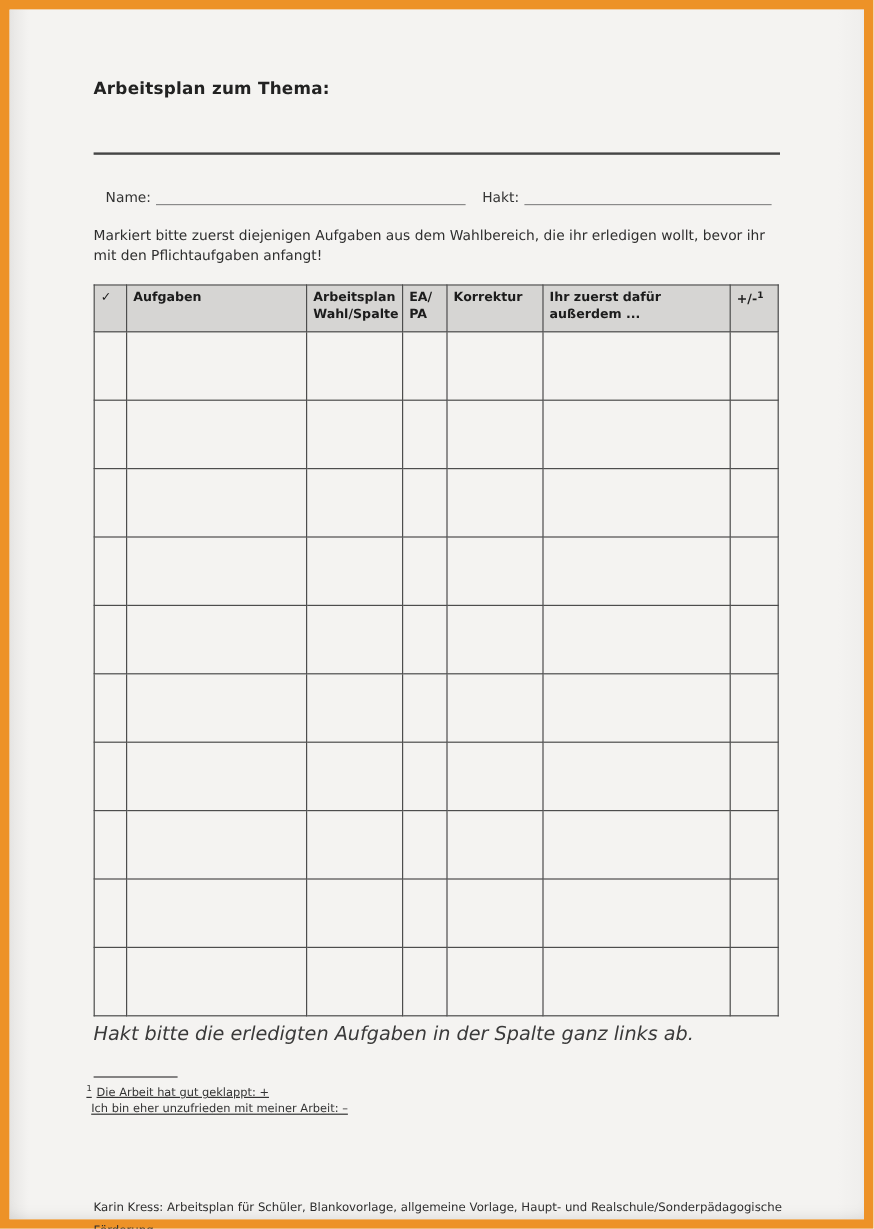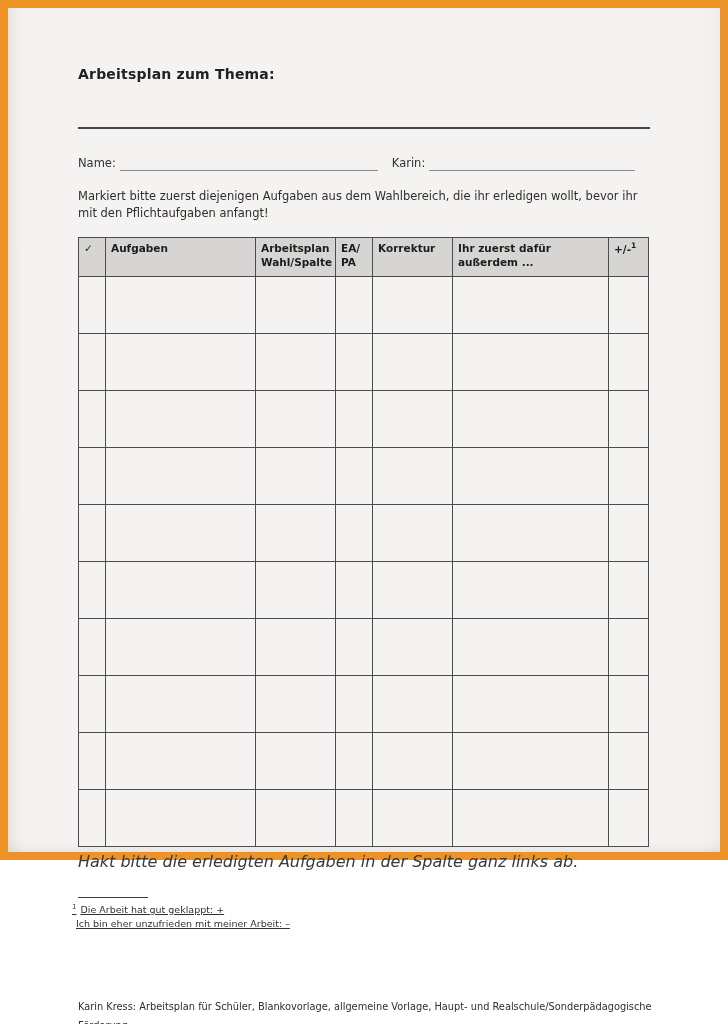--- a/index.html
+++ b/index.html
@@ -3,42 +3,42 @@
 <meta charset="utf-8">
 <style>
   html,body{margin:0;padding:0;}
   body{
     width:728px;height:1024px;overflow:hidden;
     font-family:"DejaVu Sans","Liberation Sans",sans-serif;
     background:#fff;
   }
   .frame{
     box-sizing:border-box;
-    width:728px;height:860px;
+    width:728px;height:1024px;
     border:8px solid #ED9227;
     background:#F4F3F1;
     position:relative;
   }
   .page{
     position:absolute;inset:0;
     background:linear-gradient(90deg,#e7e6e4 0px,#f4f3f1 16px,#f4f3f1 690px,#efeeec 712px);
     box-shadow:inset 0 -8px 14px -10px rgba(0,0,0,.15);
   }
   .abs{position:absolute;}
   .title{
     left:70px;top:58px;
     font-size:14px;font-weight:bold;color:#222;
     letter-spacing:.2px;
   }
   .title-rule{
     left:70px;top:119px;width:572px;height:2px;background:#454545;
   }
   .name-row{
-    left:70px;top:148px;width:572px;
-    display:flex;align-items:flex-start;
+    left:80px;top:148px;width:572px;
+    display:flex;align-items:center;
     font-size:11.5px;color:#333;
   }
   .fill-line{border-bottom:1px solid #8a8a8a;height:14px;margin-left:4px;}
   .line-name{width:258px;}
   .line-date{width:206px;}
   .gap{width:14px;}
   .instruction{
     left:70px;top:180px;width:578px;
     font-size:11.5px;line-height:1.45;color:#2e2e2e;
   }
@@ -84,21 +84,21 @@
   <div class="page">
 
     <div class="abs title">Arbeitsplan zum Thema:</div>
 
     <div class="abs title-rule"></div>
 
     <div class="abs name-row">
       <span>Name:</span>
       <span class="fill-line line-name"></span>
       <span class="gap"></span>
-      <span>Karin:</span>
+      <span>Hakt:</span>
       <span class="fill-line line-date"></span>
     </div>
 
     <div class="abs instruction">Markiert bitte zuerst diejenigen Aufgaben aus dem Wahlbereich, die ihr erledigen wollt, bevor ihr mit den Pflichtaufgaben anfangt!</div>
 
     <table class="plan">
       <colgroup>
         <col style="width:27px">
           <col style="width:150px">
           <col style="width:80px">

